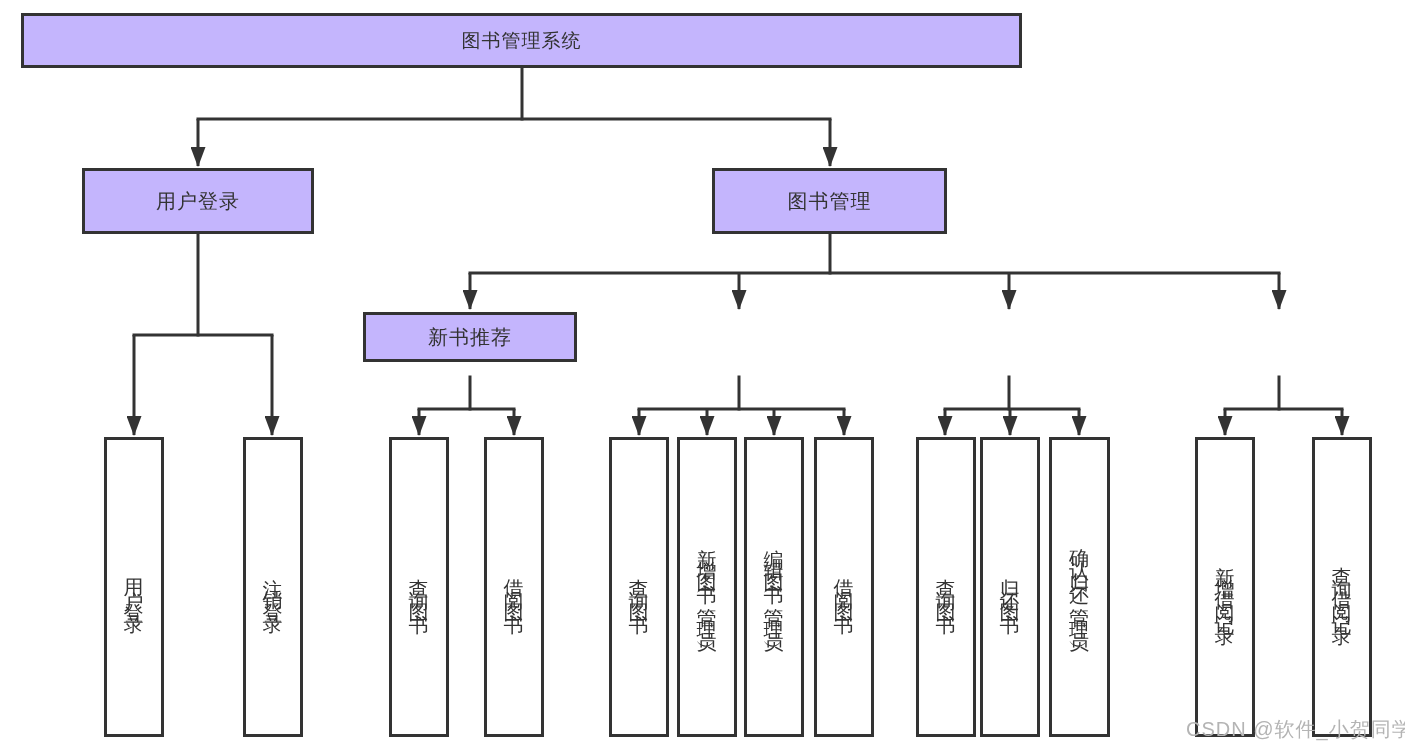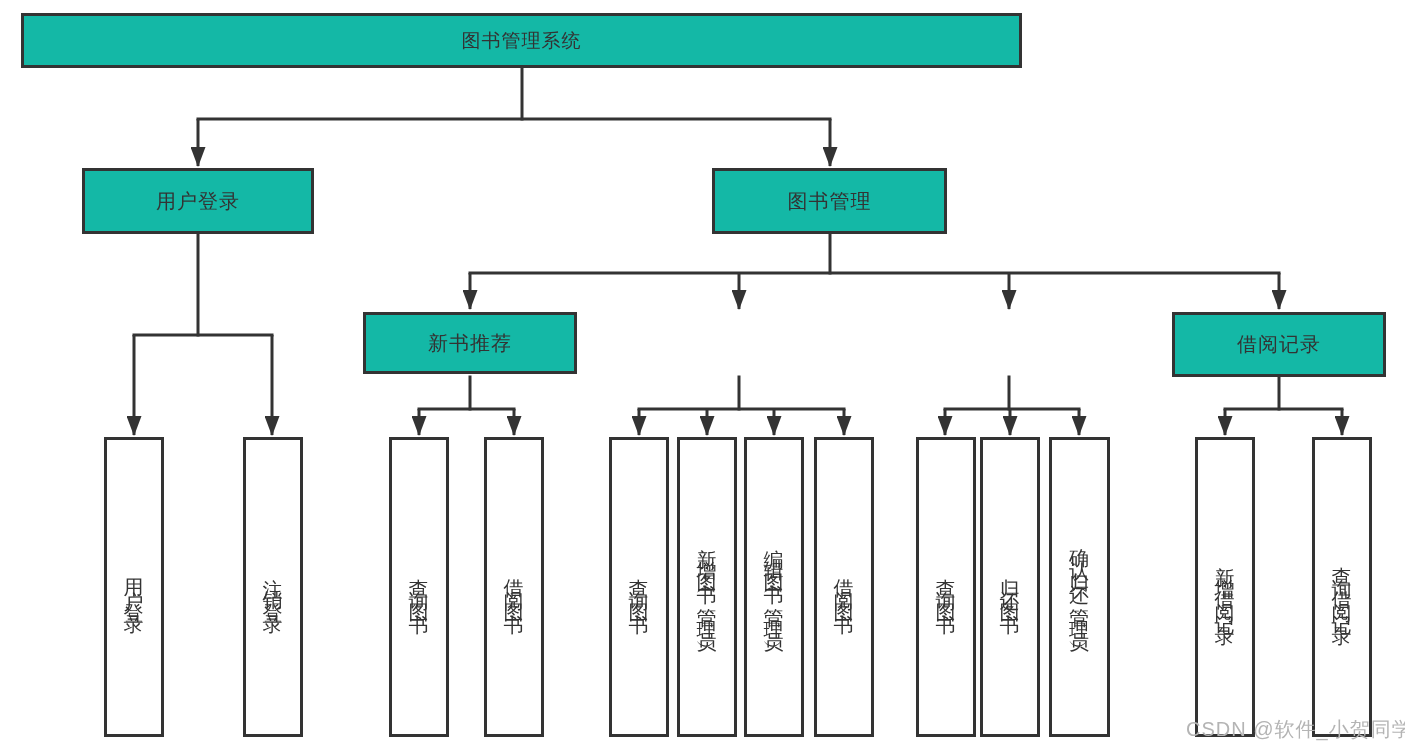--- a/index.html
+++ b/index.html
@@ -13,21 +13,21 @@
   }
   #wires {
     position: absolute;
     left: 0; top: 0;
     width: 1405px; height: 747px;
   }
   .node {
     position: absolute;
     box-sizing: border-box;
     border: 3px solid #333333;
-    background: #14b8a6;
+    background: #c4b5fd;
     display: flex;
     align-items: center;
     justify-content: center;
     color: #333333;
     font-size: 20px;
     letter-spacing: 1px;
     white-space: nowrap;
   }
   .node.root { font-size: 19px; }
   .vnode {
@@ -121,22 +121,21 @@
       <line x1="1225" y1="409" x2="1225" y2="435" marker-end="url(#arrow)"></line>
       <line x1="1342" y1="409" x2="1342" y2="435" marker-end="url(#arrow)"></line>
     </g>
   </svg>
 
   <div class="node root" style="left:21px; top:13px; width:1001px; height:55px;">图书管理系统</div>
 
   <div class="node" style="left:82px; top:168px; width:232px; height:66px;">用户登录</div>
   <div class="node" style="left:712px; top:168px; width:235px; height:66px;">图书管理</div>
 
-  <div class="node" style="left:363px; top:312px; width:214px; height:62px;">新书推荐</div>
-  <div class="node" style="left:1172px; top:312px; width:214px; height:65px;">借阅记录</div>
+  <div class="node" style="left:363px; top:312px; width:214px; height:50px;">新书推荐</div>
 
   <div class="vnode" style="left:104px; top:437px; width:60px; height:300px;">
     <span>用户登录</span>
   </div>
   <div class="vnode" style="left:243px; top:437px; width:60px; height:300px;">
     <span>注销登录</span>
   </div>
 
   <div class="vnode" style="left:389px; top:437px; width:60px; height:300px;">
     <span>查询图书</span>

